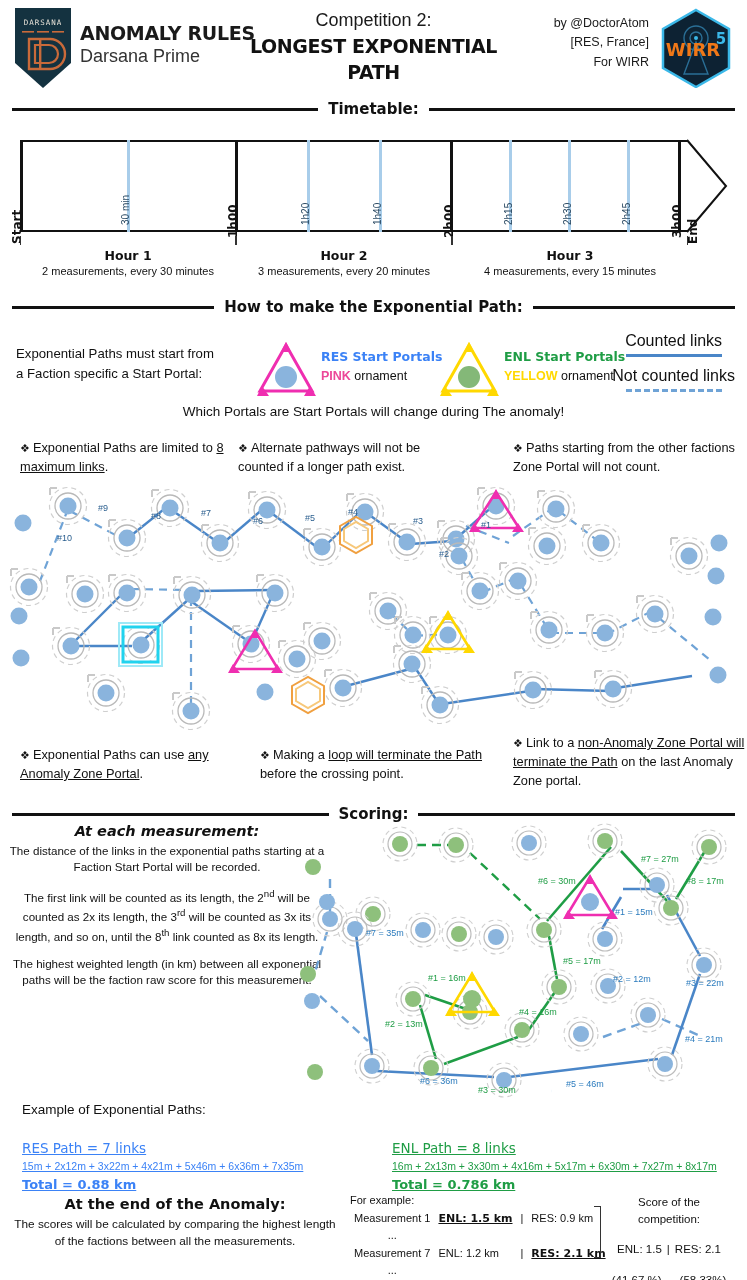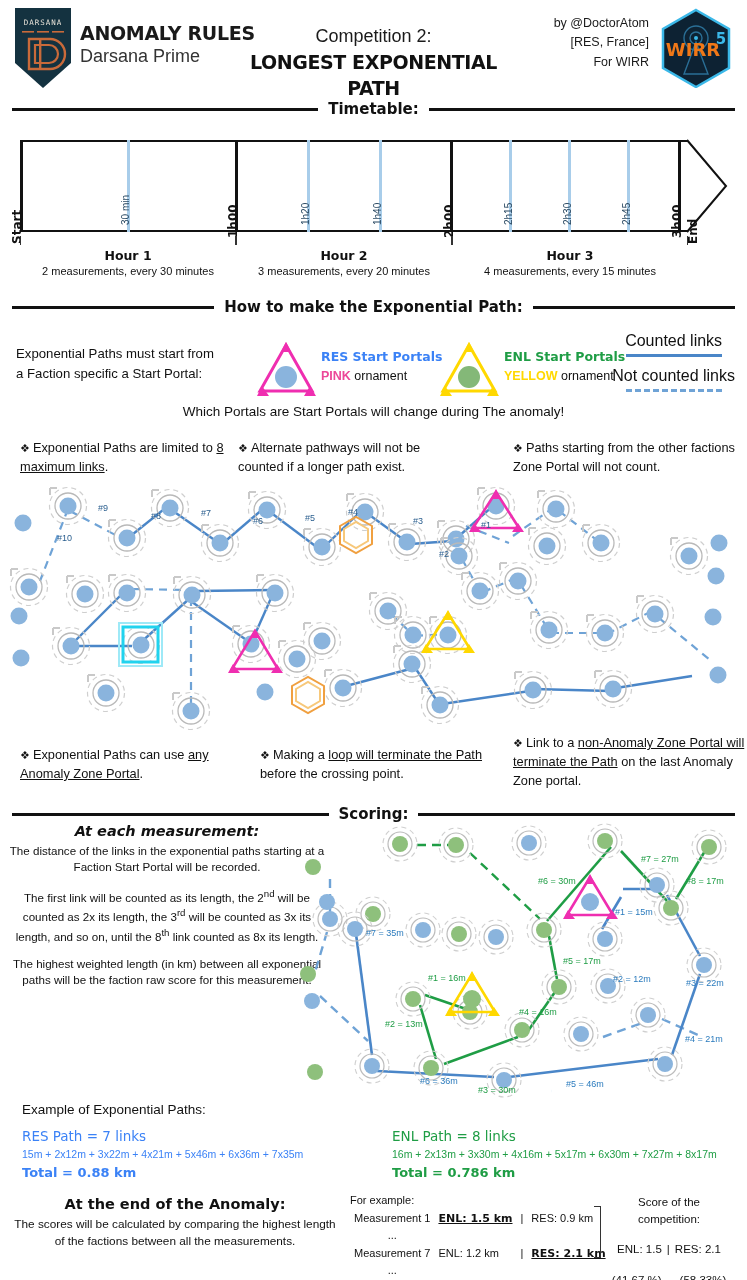--- a/index.html
+++ b/index.html
@@ -18,21 +18,21 @@
   .header { position:relative; height:100px; }
   .logo-darsana {
     position:absolute; left:14px; top:7px; width:58px; height:82px;
   }
   .hdr-title-left { position:absolute; left:80px; top:22px; }
   .hdr-anomaly {
     font-family:"DejaVu Sans", sans-serif;
     font-weight:bold; font-size:19px; letter-spacing:-0.3px; color:#1a1a1a;
   }
   .hdr-prime { font-size:18px; color:#333; margin-top:2px; }
-  .hdr-center { position:absolute; left:50%; transform:translateX(-50%); top:10px; width:330px; text-align:center;margin-top:16px; }
+  .hdr-center { position:absolute; left:50%; transform:translateX(-50%); top:10px; width:330px; text-align:center; }
   .hdr-comp { font-size:18px; color:#1a1a1a; }
   .hdr-main {
     font-family:"DejaVu Sans", sans-serif;
     font-weight:bold; font-size:19px; letter-spacing:-0.4px; margin-top:3px; line-height:1.35;
   }
   .hdr-right { position:absolute; right:98px; top:14px; text-align:right; font-size:12.5px; line-height:1.55; color:#1a1a1a; }
   .logo-wirr { position:absolute; right:12px; top:8px; width:78px; height:80px; }
 
   
   .rule-title { position:relative; display:flex; align-items:center; margin:0 12px; }
@@ -82,21 +82,21 @@
 
   
   .scoring-text { position:absolute; left:8px; top:0; width:318px; text-align:center; }
   .sc-h { font-family:"DejaVu Sans",sans-serif; font-weight:bold; font-size:14.5px;font-style:italic; }
   .sc-p { font-size:11.6px; line-height:1.42; margin-top:4px; }
   .sc-p.gap { margin-top:11px; }
 
   
   .examples { position:relative; height:90px; }
   .ex-title { position:absolute; left:22px; top:4px; font-size:13.5px; }
-  .ex-col { position:absolute; top:30px; }
+  .ex-col { position:absolute; top:42px;text-decoration:underline; }
   .ex-h { font-size:13.5px; font-family:"DejaVu Sans",sans-serif; font-weight:normal; }
   .ex-f { font-size:10.5px; margin-top:4px; }
   .ex-t { font-family:"DejaVu Sans",sans-serif; font-weight:bold; font-size:13px; margin-top:5px; }
   .res { color:#3b82f6; }
   .enl { color:#1f9d45; }
 
   
   .footer { position:relative; height:80px; }
   .ft-left { position:absolute; left:10px; top:8px; width:330px; text-align:center; }
   .ft-h { font-family:"DejaVu Sans",sans-serif; font-weight:bold; font-size:14.5px; }

